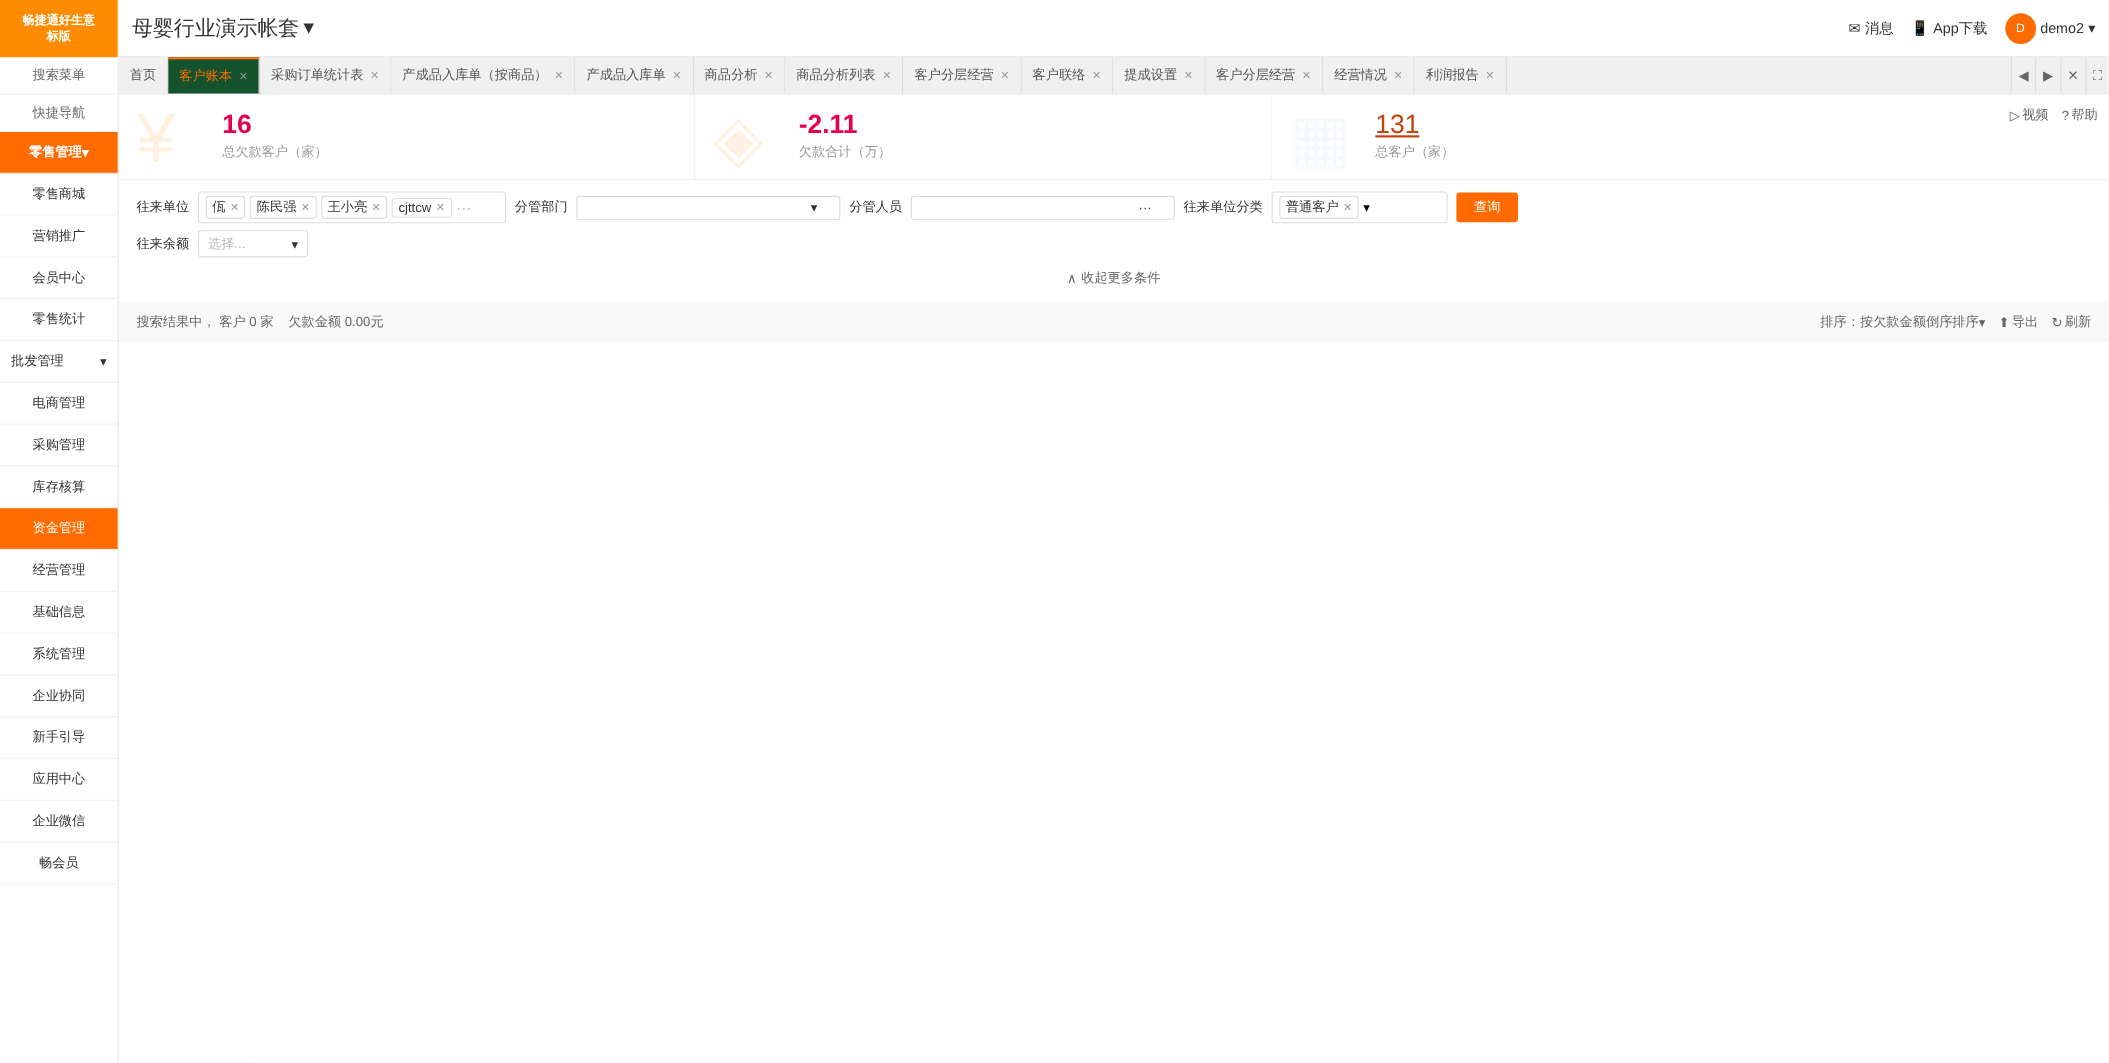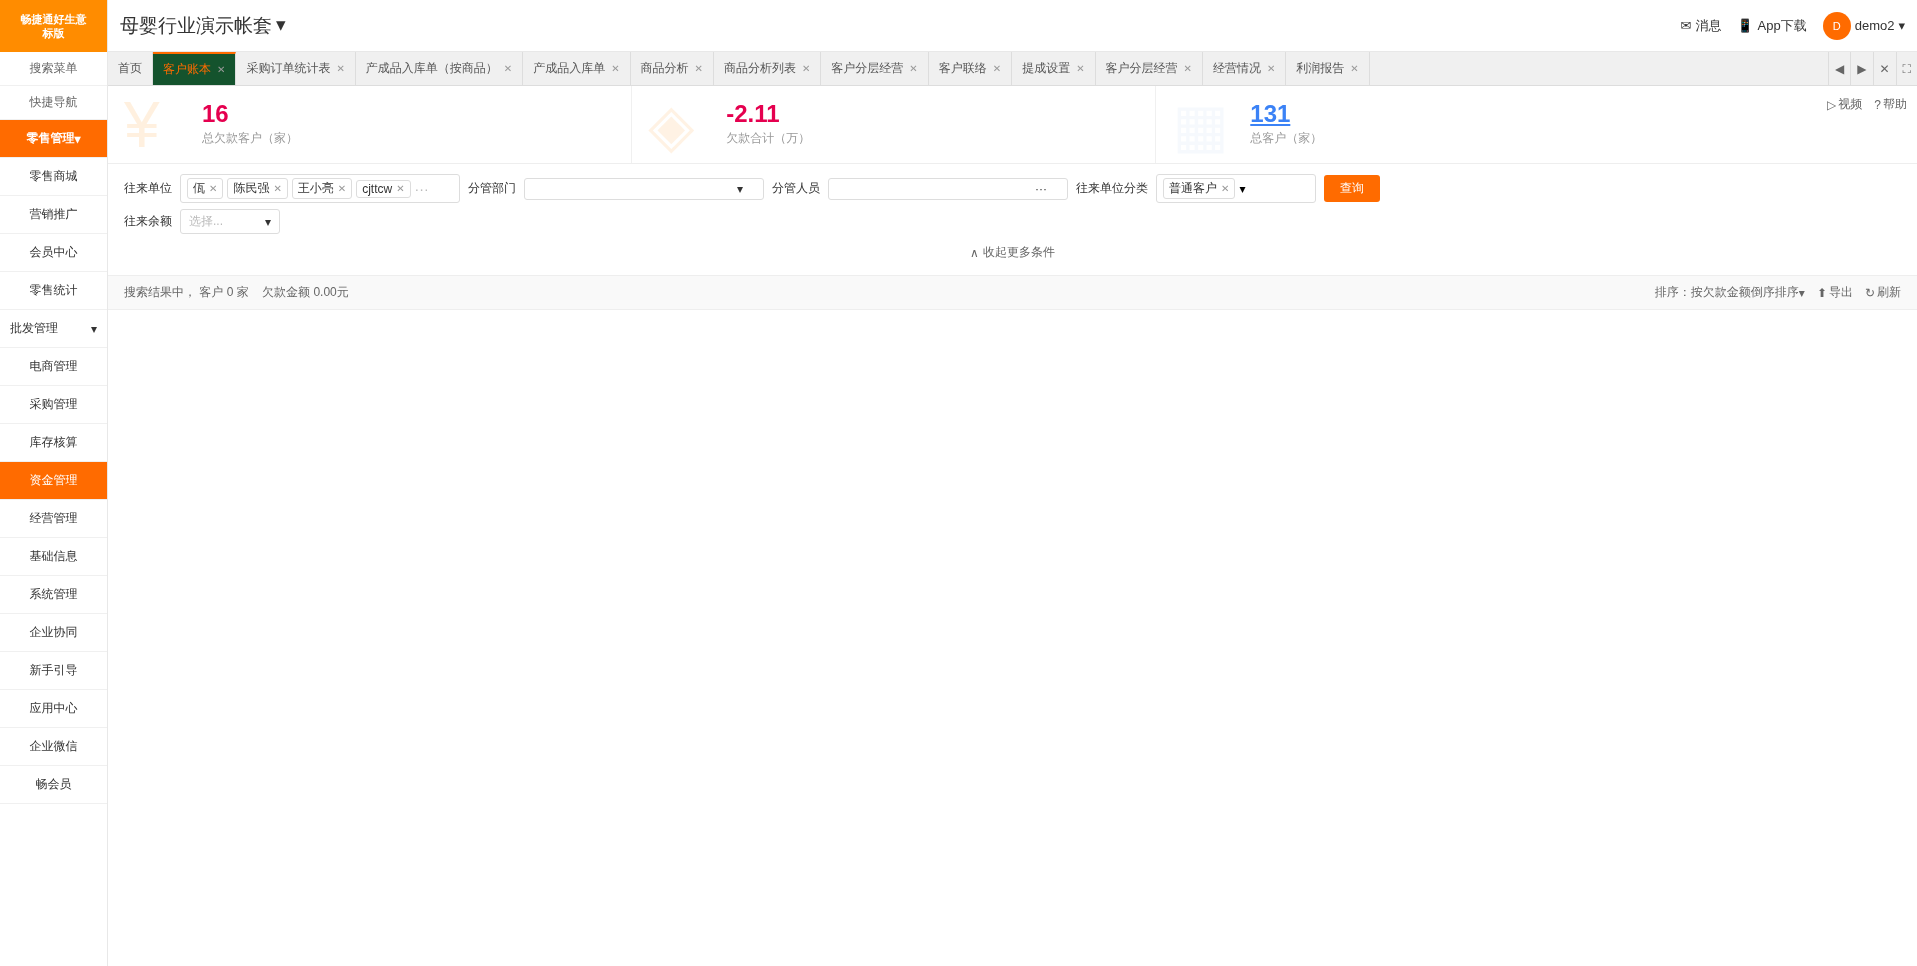--- a/index.html
+++ b/index.html
@@ -36,21 +36,21 @@
     
     .content { flex: 1; overflow-y: auto; background: #f5f5f5; }
     .content-inner { padding: 0; background: #fff; min-height: 100%; }
 
     
     .stats-row { display: flex; background: #fff; border-bottom: 1px solid #eee; padding: 0; }
     .stat-card { flex: 1; padding: 16px 24px; display: flex; flex-direction: column; align-items: flex-start; border-right: 1px solid #f0f0f0; position: relative; }
     .stat-card:last-child { border-right: none; }
     .stat-value { font-size: 24px; font-weight: bold; color: #333; line-height: 1; }
     .stat-value.red { color: #e5004f; }
-    .stat-value.bold-underline { text-decoration: underline; font-weight: bold; color: #3b82f6; }
+    .stat-value.bold-underline { text-decoration: underline; font-weight: normal; color: #c2410c; }
     .stat-label { font-size: 12px; color: #999; margin-top: 4px; }
     .stat-actions { position: absolute; top: 10px; right: 10px; display: flex; gap: 12px; font-size: 12px; color: #666; }
     .stat-actions span { cursor: pointer; display: flex; align-items: center; gap: 2px; }
 
     
     .filter-bar { background: #fff; padding: 10px 16px; border-bottom: 1px solid #eee; }
     .filter-row { display: flex; align-items: center; flex-wrap: wrap; gap: 8px; margin-bottom: 6px; }
     .filter-label { font-size: 12px; color: #333; white-space: nowrap; }
     .filter-tags { display: flex; align-items: center; flex-wrap: wrap; gap: 4px; border: 1px solid #ddd; padding: 3px 6px; border-radius: 3px; min-width: 280px; background: #fff; }
     .filter-tag { display: flex; align-items: center; gap: 2px; background: #fff; border: 1px solid #ddd; border-radius: 3px; padding: 1px 5px; font-size: 12px; color: #333; }

